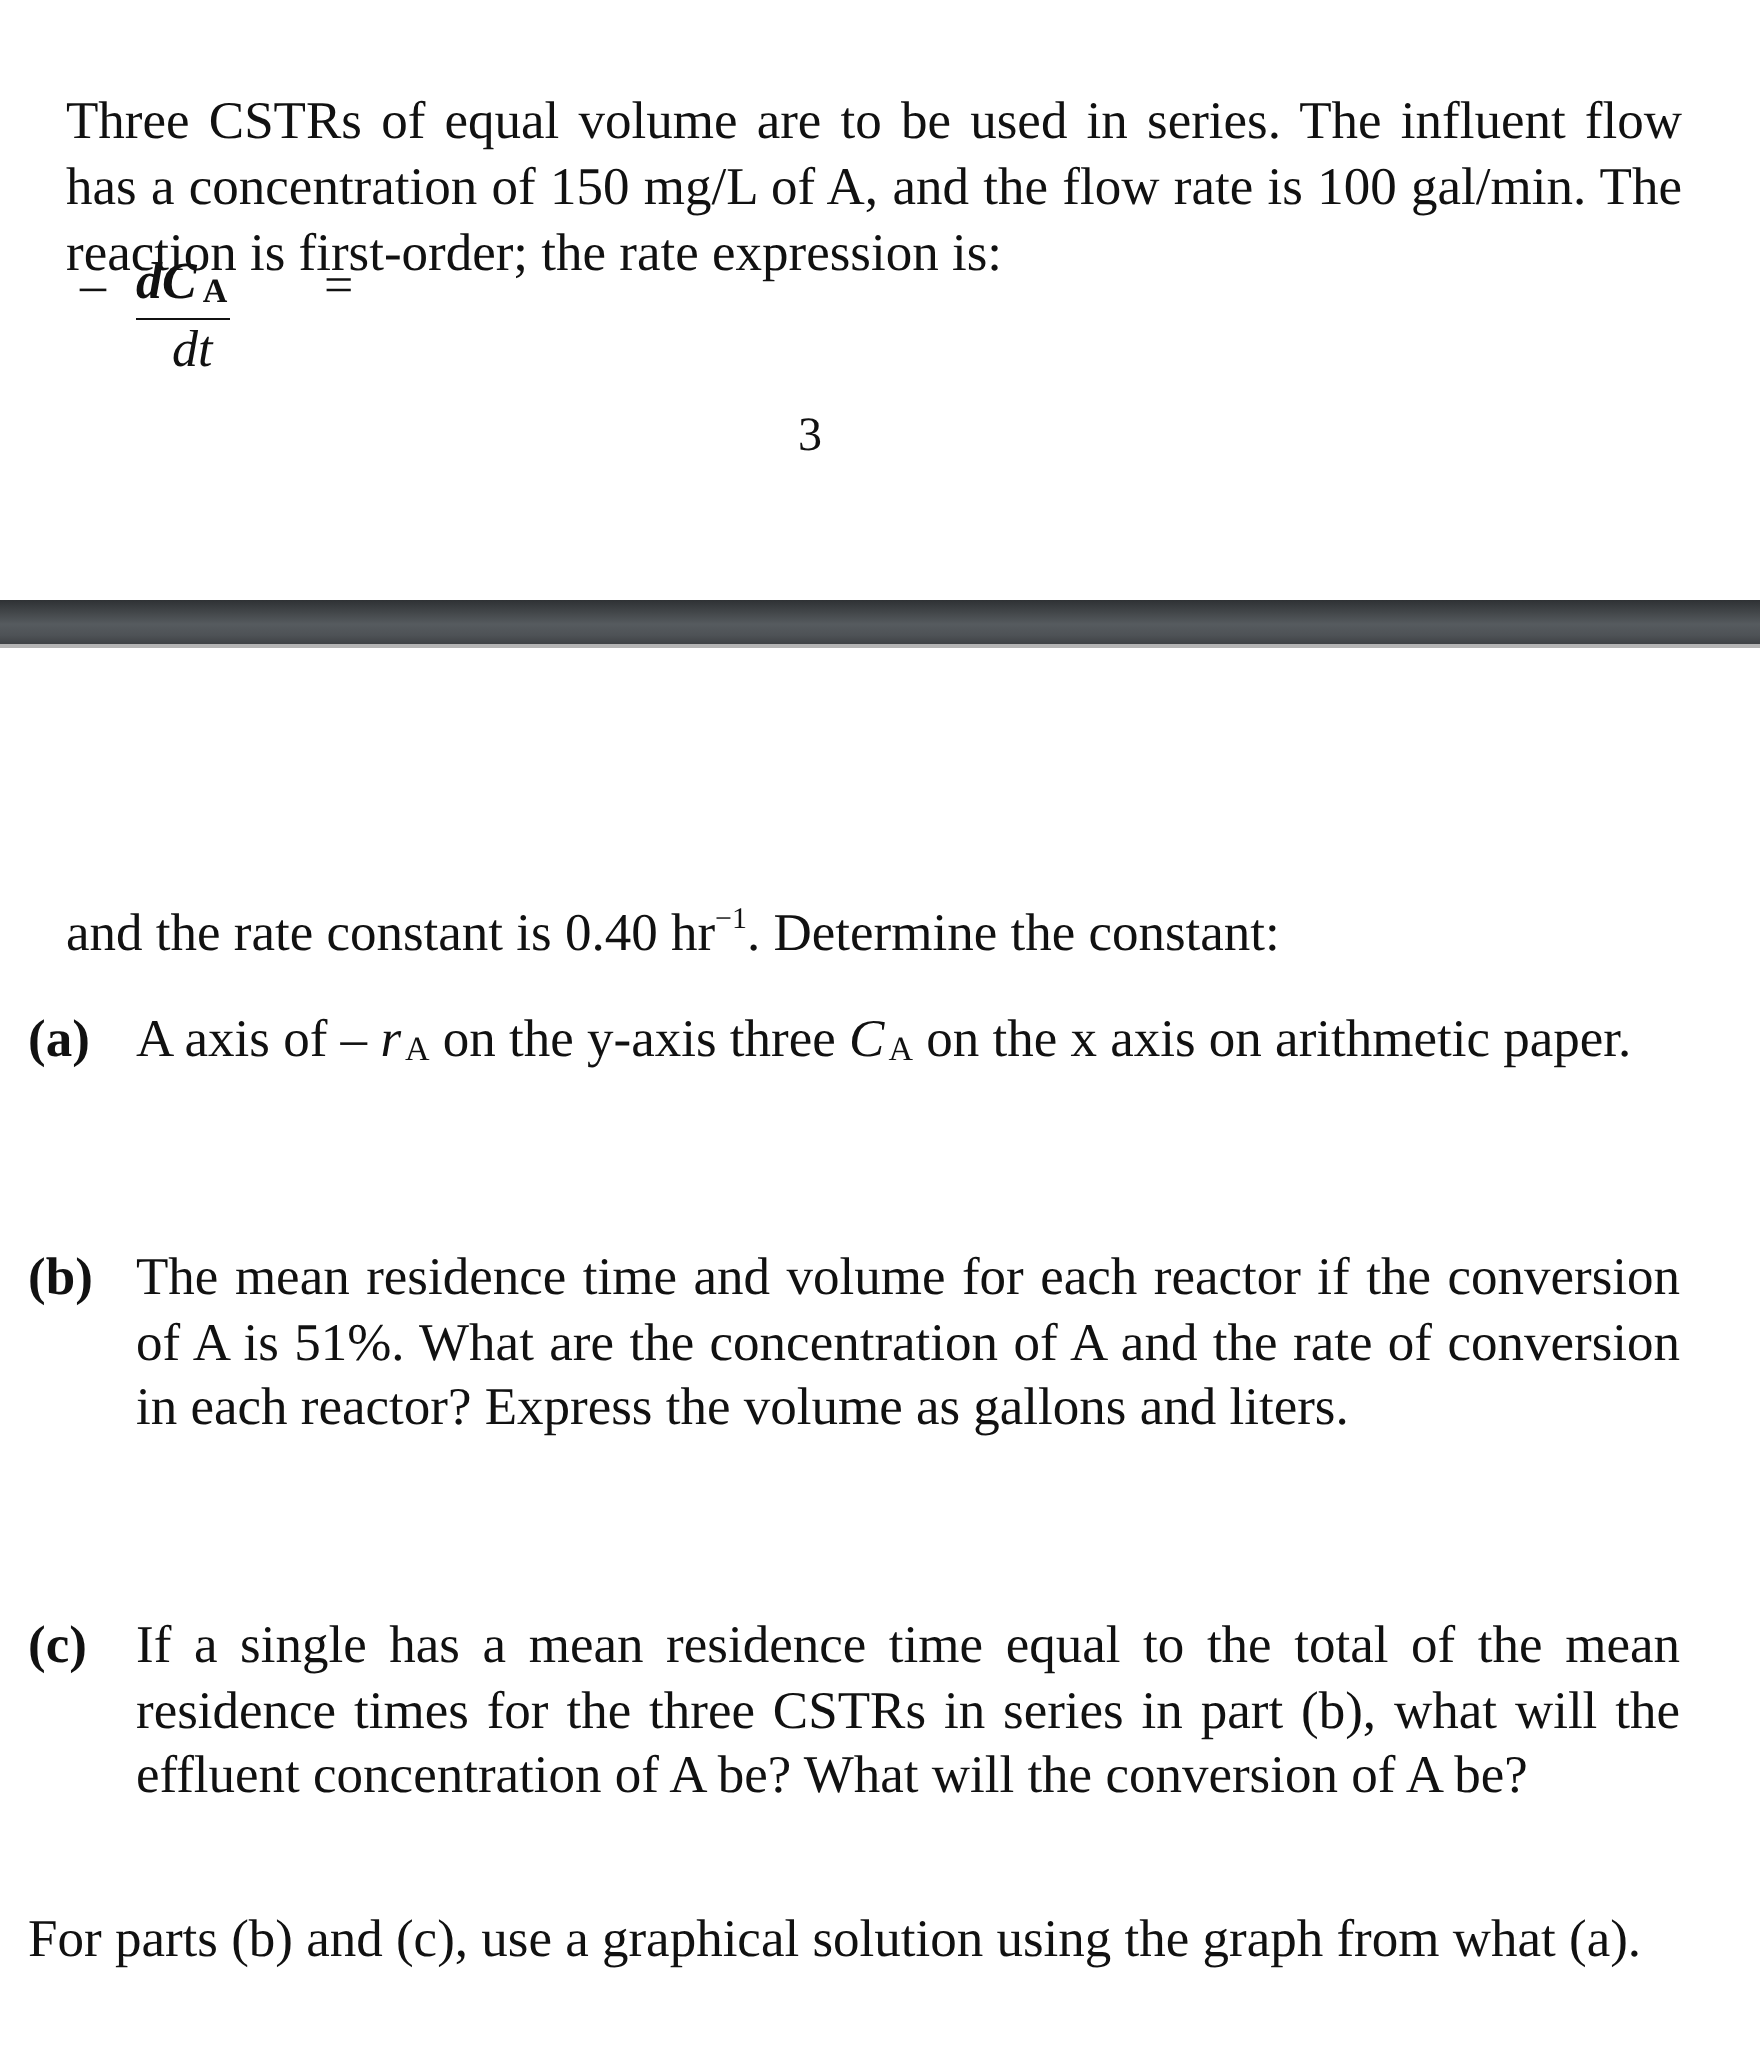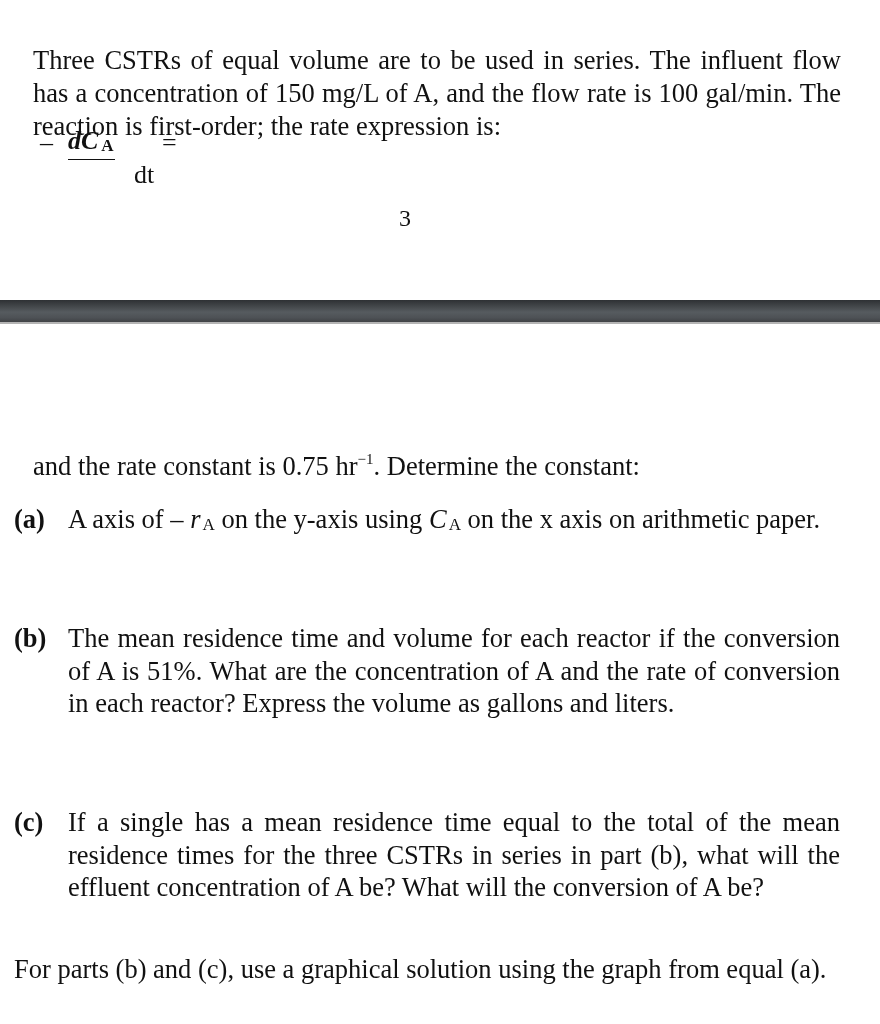--- a/index.html
+++ b/index.html
@@ -57,21 +57,21 @@
       font-weight: bold;
     }
     .eq-num .sub, .eq-rhs .sub {
       font-style: normal;
       font-size: 17px;
       vertical-align: -2px;
       margin-left: 3px;
     }
     .eq-den {
       left: 46px; top: 36px;
-      margin-left: 48px;
+      font-style: italic;
     }
     .eq-eq1 { left: 122px; top: 4px; }
     .eq-rhs { left: 156px; top: 4px; }
     .eq-rhs i { font-style: italic; }
     .page-number {
       position: absolute;
       left: 399px;
       top: 205px;
       font-size: 24px;
     }
@@ -142,30 +142,30 @@
     <span class="eq-part eq-num"><span>dC</span><span class="sub">A</span></span>
     <span class="eq-part eq-den">dt</span>
     <span class="eq-part eq-eq1">=</span>
   </div>
 
   <div class="page-number">3</div>
 </div>
 
 <div class="divider"></div>
 
-<div class="para cont"><span>and the rate constant is 0.75 hr</span><sup>−1</sup><span>. Determine the constant:</span></div>
+<div class="para cont"><span>and the rate constant is 0.40 hr</span><sup>−1</sup><span>. Determine the constant:</span></div>
 
 <div class="item item-a">
   <span class="item-label">(a)</span>
-  <span class="item-text"><span>A axis of – </span><i>r</i><span class="sub">A</span><span> on the y-axis using </span><i>C</i><span class="sub">A</span><span> on the x axis on arithmetic paper.</span></span>
+  <span class="item-text"><span>A axis of – </span><i>r</i><span class="sub">A</span><span> on the y-axis three </span><i>C</i><span class="sub">A</span><span> on the x axis on arithmetic paper.</span></span>
 </div>
 
 <div class="item item-b">
   <span class="item-label">(b)</span>
   <span class="item-text">The mean residence time and volume for each reactor if the conversion of A is 51%. What are the concentration of A and the rate of conversion in each reactor? Express the volume as gallons and liters.</span>
 </div>
 
 <div class="item item-c">
   <span class="item-label">(c)</span>
   <span class="item-text">If a single has a mean residence time equal to the total of the mean residence times for the three CSTRs in series in part (b), what will the effluent concentration of A be? What will the conversion of A be?</span>
 </div>
 
-<div class="para closing">For parts (b) and (c), use a graphical solution using the graph from equal (a).</div>
+<div class="para closing">For parts (b) and (c), use a graphical solution using the graph from what (a).</div>
 
 </body></html>

